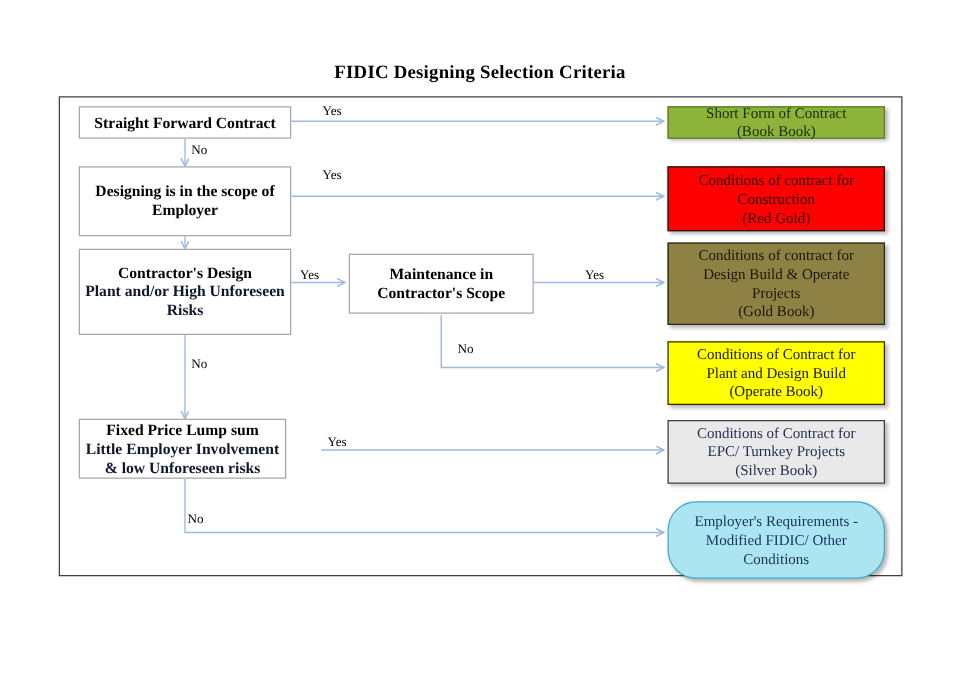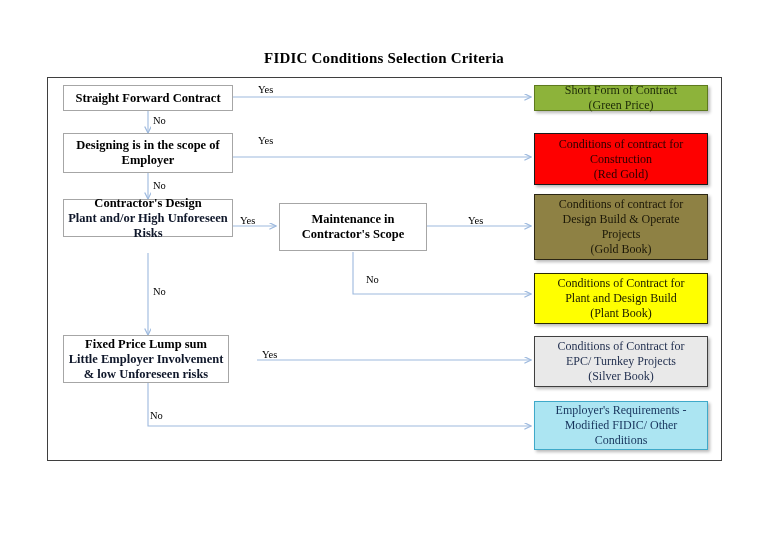--- a/index.html
+++ b/index.html
@@ -100,21 +100,21 @@
     height: 543px;
     overflow: visible;
     pointer-events: none;
   }
 </style>
 </head>
 <body>
 
 <div id="canvas">
 
-  <div class="title">FIDIC Conditions Selection Criteria</div>
+  <div class="title">FIDIC Designing Selection Criteria</div>
 
   <div class="frame"></div>
 
   <svg class="links" viewBox="0 0 768 543">
     <defs>
       <marker id="ah" markerWidth="7" markerHeight="7" refX="6" refY="3" orient="auto">
         <path d="M0,0 L6,3 L0,6" fill="none" stroke="#9DB9DE" stroke-width="1.1"></path>
       </marker>
     </defs>
     <g stroke="#9DB9DE" stroke-width="1.1" fill="none">
@@ -149,67 +149,67 @@
   <div class="conn-label" style="left:153px; top:286px;">No</div>
   <div class="conn-label" style="left:468px; top:215px;">Yes</div>
   <div class="conn-label" style="left:366px; top:274px;">No</div>
   <div class="conn-label" style="left:262px; top:349px;">Yes</div>
   <div class="conn-label" style="left:150px; top:410px;">No</div>
 
   <div class="dbox" style="left:63px; top:85px; width:170px; height:26px;">
     <span>Straight Forward Contract</span>
   </div>
 
-  <div class="dbox" style="left:63px; top:133px; width:170px; height:40px;">
+  <div class="dbox" style="left:63px; top:133px; width:170px; height:56px;">
     <span>Designing is in the scope of Employer</span>
   </div>
 
-  <div class="dbox" style="left:63px; top:199px; width:170px; height:38px;">
+  <div class="dbox" style="left:63px; top:199px; width:170px; height:69px;">
     <span>Contractor's Design</span>
     <span class="sub">Plant and/or High Unforeseen Risks</span>
   </div>
 
   <div class="dbox" style="left:279px; top:203px; width:148px; height:48px;">
     <span>Maintenance in Contractor's Scope</span>
   </div>
 
   <div class="dbox" style="left:63px; top:335px; width:166px; height:48px;">
     <span>Fixed Price Lump sum</span>
     <span class="sub">Little Employer Involvement &amp; low Unforeseen risks</span>
   </div>
 
   <div class="obox ob-green" style="left:534px; top:85px; width:174px; height:26px;">
     <span class="ln">Short Form of Contract</span>
-    <span class="ln">(Green Price)</span>
+    <span class="ln">(Book Book)</span>
   </div>
 
   <div class="obox ob-red" style="left:534px; top:133px; width:174px; height:52px;">
     <span class="ln">Conditions of contract for</span>
     <span class="ln">Construction</span>
     <span class="ln">(Red Gold)</span>
   </div>
 
   <div class="obox ob-gold" style="left:534px; top:194px; width:174px; height:66px;">
     <span class="ln">Conditions of contract for</span>
     <span class="ln">Design Build &amp; Operate</span>
     <span class="ln">Projects</span>
     <span class="ln">(Gold Book)</span>
   </div>
 
   <div class="obox ob-yellow" style="left:534px; top:273px; width:174px; height:51px;">
     <span class="ln">Conditions of Contract for</span>
     <span class="ln">Plant and Design Build</span>
-    <span class="ln">(Plant Book)</span>
+    <span class="ln">(Operate Book)</span>
   </div>
 
   <div class="obox ob-silver" style="left:534px; top:336px; width:174px; height:51px;">
     <span class="ln">Conditions of Contract for</span>
     <span class="ln">EPC/ Turnkey Projects</span>
     <span class="ln">(Silver Book)</span>
   </div>
 
-  <div class="obox ob-blue" style="left:534px; top:401px; width:174px; height:49px;">
+  <div class="obox ob-blue" style="left:534px; top:401px; width:174px; height:62px;border-radius:23px;">
     <span class="ln">Employer's Requirements -</span>
     <span class="ln">Modified FIDIC/ Other</span>
     <span class="ln">Conditions</span>
   </div>
 
 </div>
 
 </body></html>

